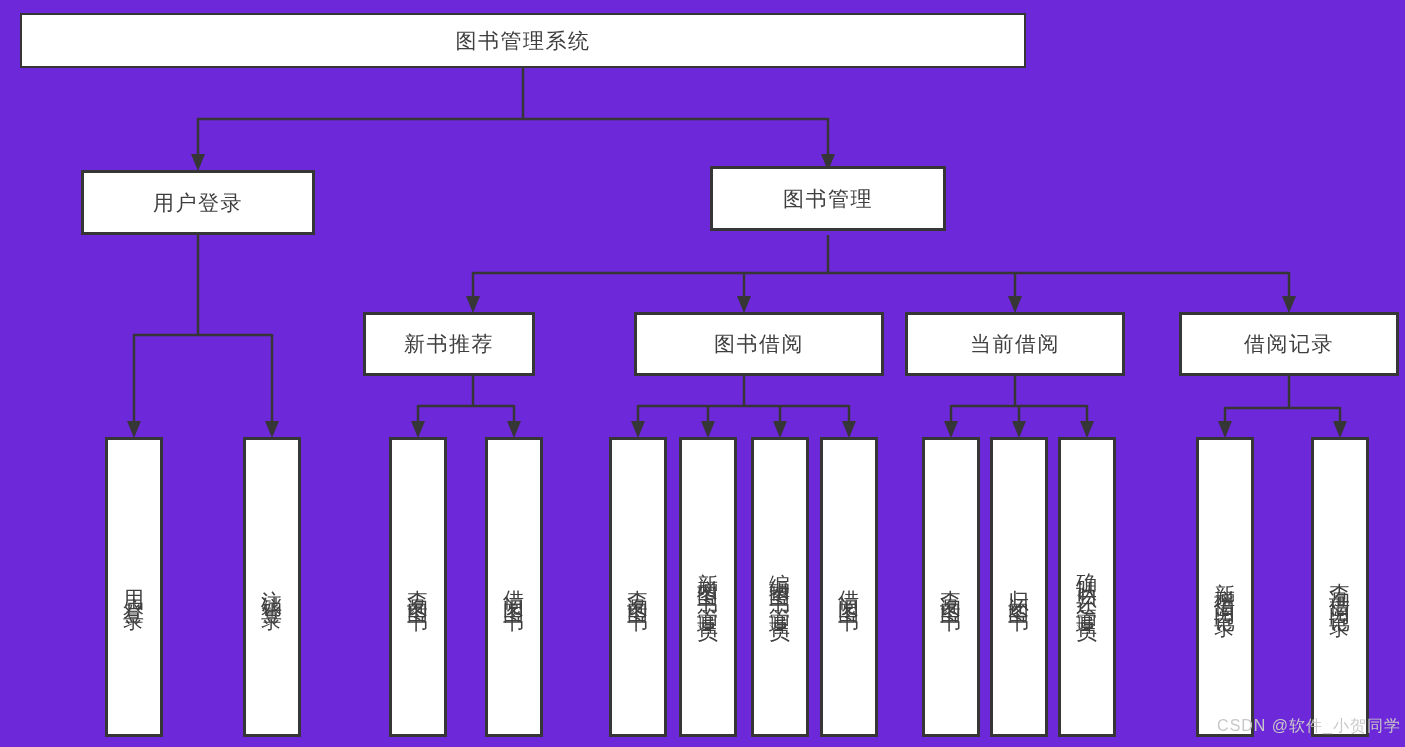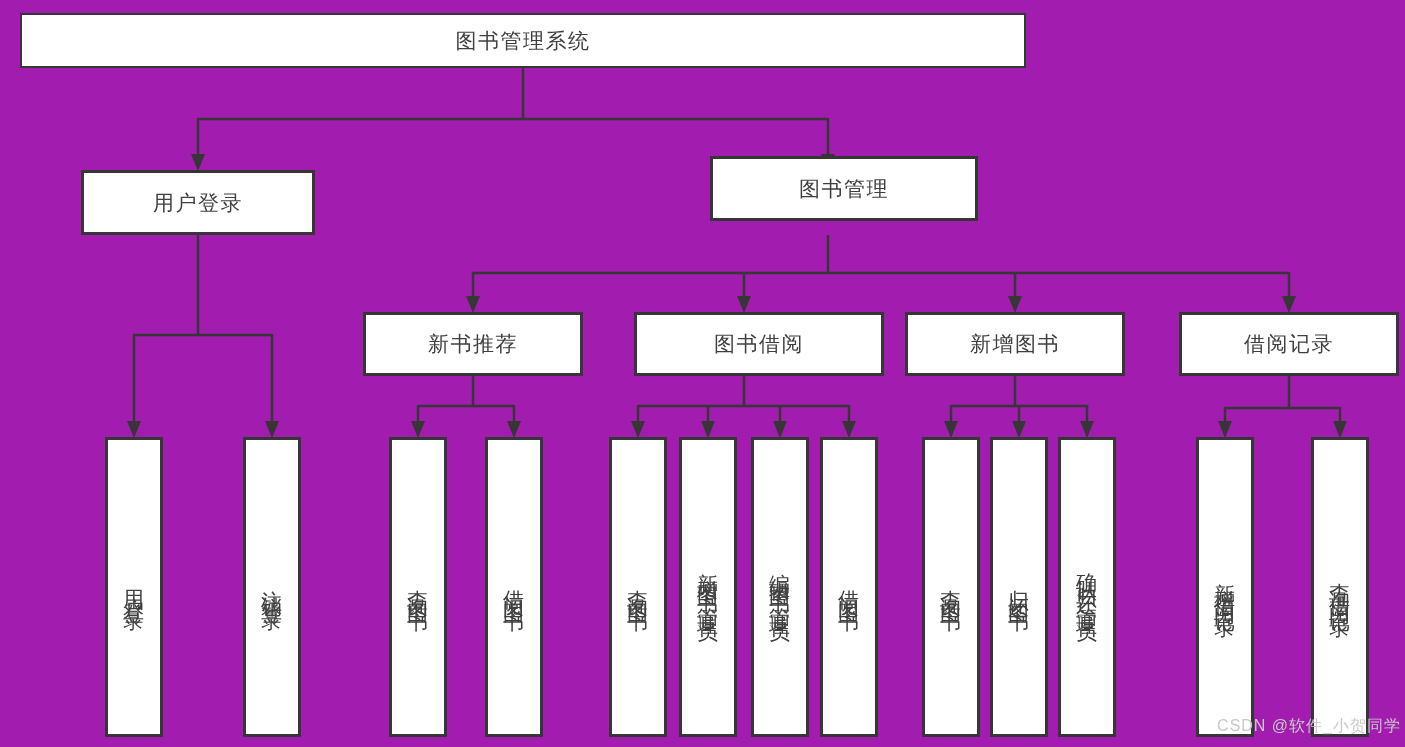--- a/index.html
+++ b/index.html
@@ -1,17 +1,17 @@
 <!DOCTYPE html>
 <html><head>
 <meta charset="utf-8">
 <style>
   html,body{margin:0;padding:0;background:#ffffff;}
   .canvas{
-    position:relative;width:1405px;height:747px;background:#a21caf;overflow:hidden;
+    position:relative;width:1405px;height:747px;background:#6d28d9;overflow:hidden;
     font-family:"Liberation Sans","DejaVu Sans",sans-serif;color:#3d3d3d;
   }
   .connectors{position:absolute;left:0;top:0;width:1405px;height:747px;}
   .node{
     position:absolute;box-sizing:border-box;background:#ffffff;
     border:3px solid #363636;display:flex;align-items:center;justify-content:center;
     font-size:21px;letter-spacing:1.5px;color:#3f3f3f;
   }
   .node.root{border-width:2.5px;}
   .leaf{
@@ -98,32 +98,32 @@
     </g>
   </svg>
 
   <div class="node root" style="left:20px;top:13px;width:1006px;height:55px">
     <span>图书管理系统</span>
   </div>
 
   <div class="node" style="left:81px;top:170px;width:234px;height:65px">
     <span>用户登录</span>
   </div>
-  <div class="node" style="left:710px;top:156px;width:268px;height:65px">
+  <div class="node" style="left:710px;top:166px;width:236px;height:65px">
     <span>图书管理</span>
   </div>
 
-  <div class="node" style="left:363px;top:312px;width:220px;height:64px">
+  <div class="node" style="left:363px;top:312px;width:172px;height:64px">
     <span>新书推荐</span>
   </div>
   <div class="node" style="left:634px;top:312px;width:250px;height:64px">
     <span>图书借阅</span>
   </div>
   <div class="node" style="left:905px;top:312px;width:220px;height:64px">
-    <span>新增图书</span>
+    <span>当前借阅</span>
   </div>
   <div class="node" style="left:1179px;top:312px;width:220px;height:64px">
     <span>借阅记录</span>
   </div>
 
   <div class="leaf" style="left:105px;top:437px;width:58px;height:300px">
     <span class="vtext">用户登录</span>
   </div>
   <div class="leaf" style="left:243px;top:437px;width:58px;height:300px">
     <span class="vtext">注销登录</span>

